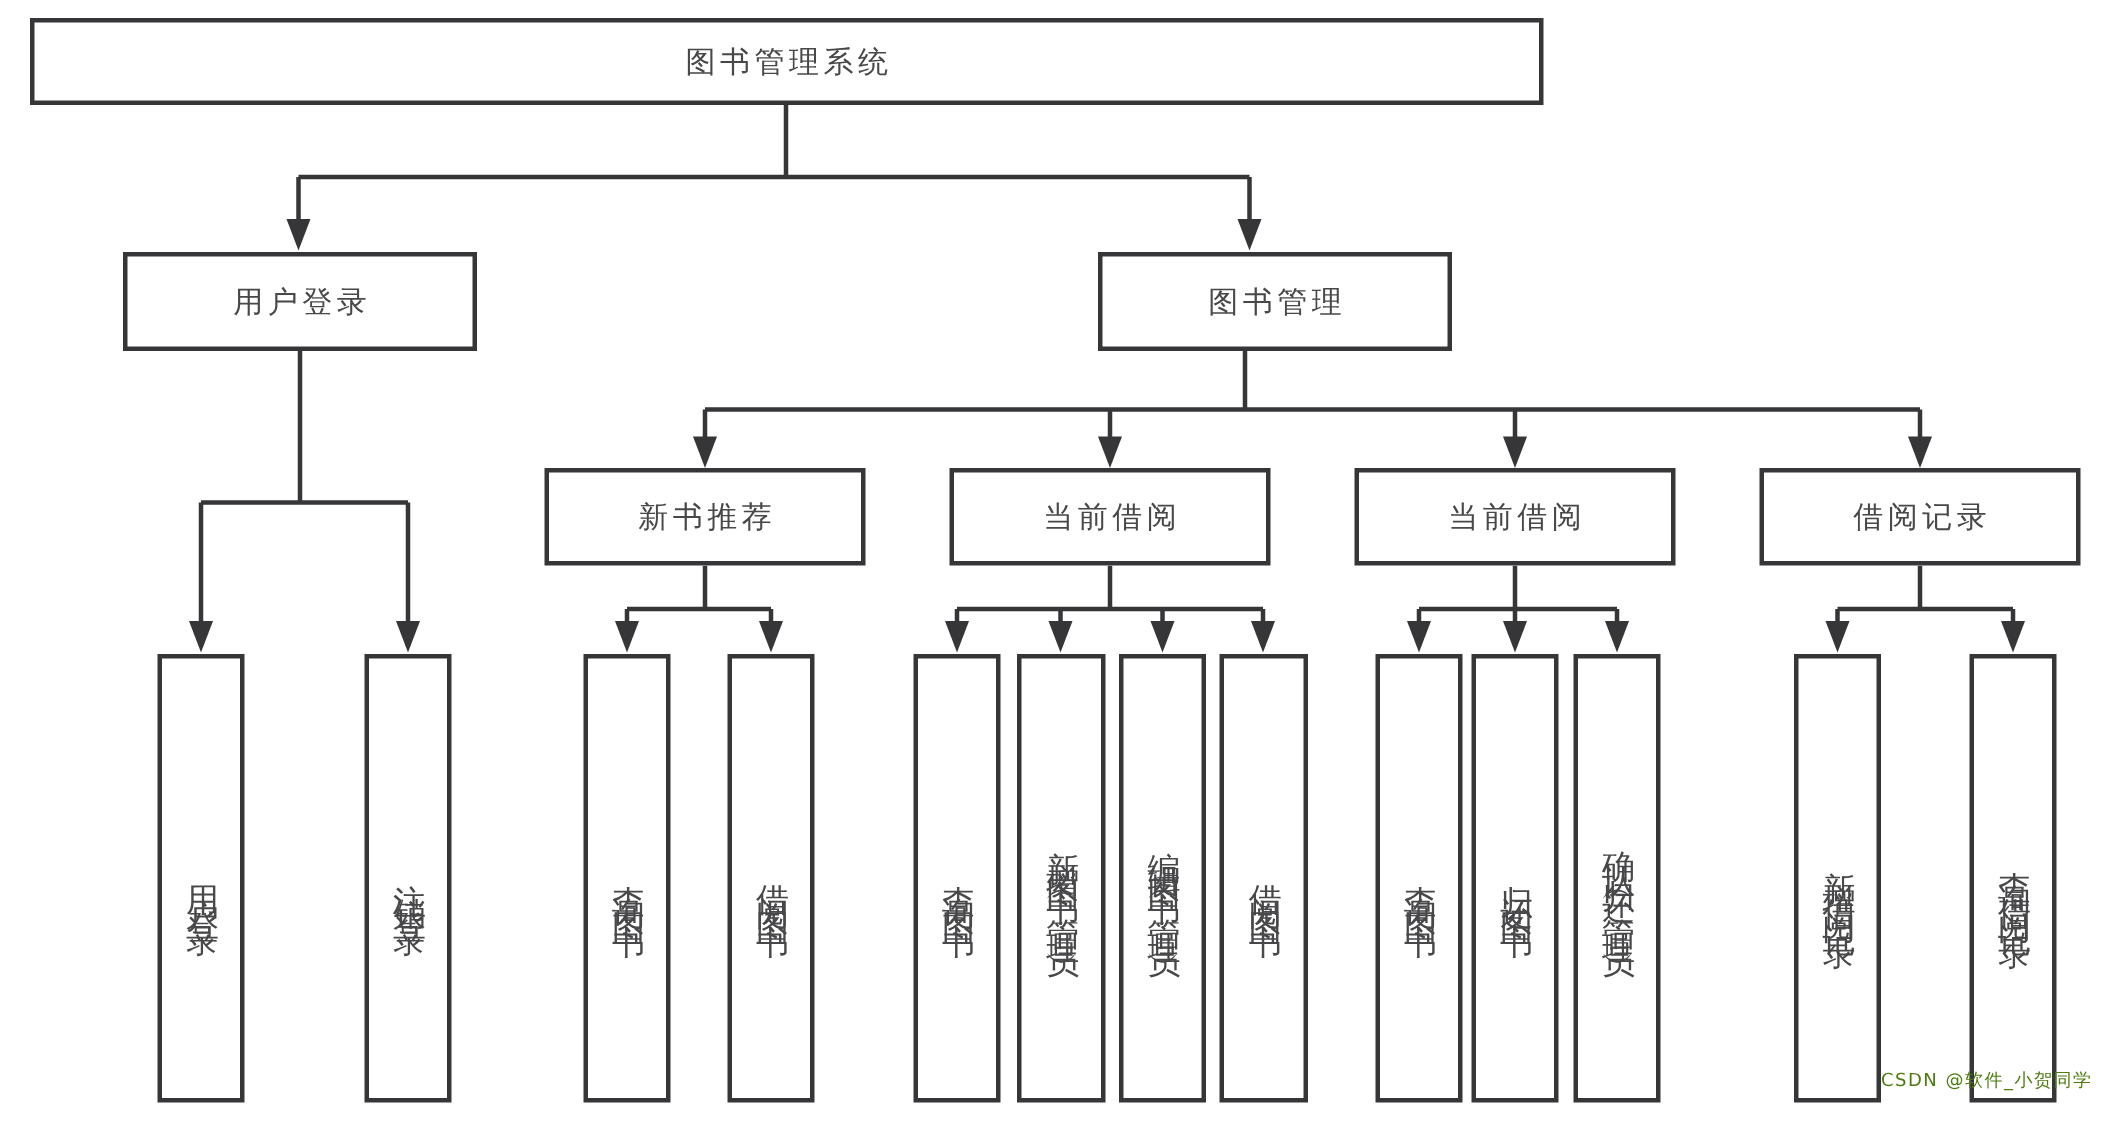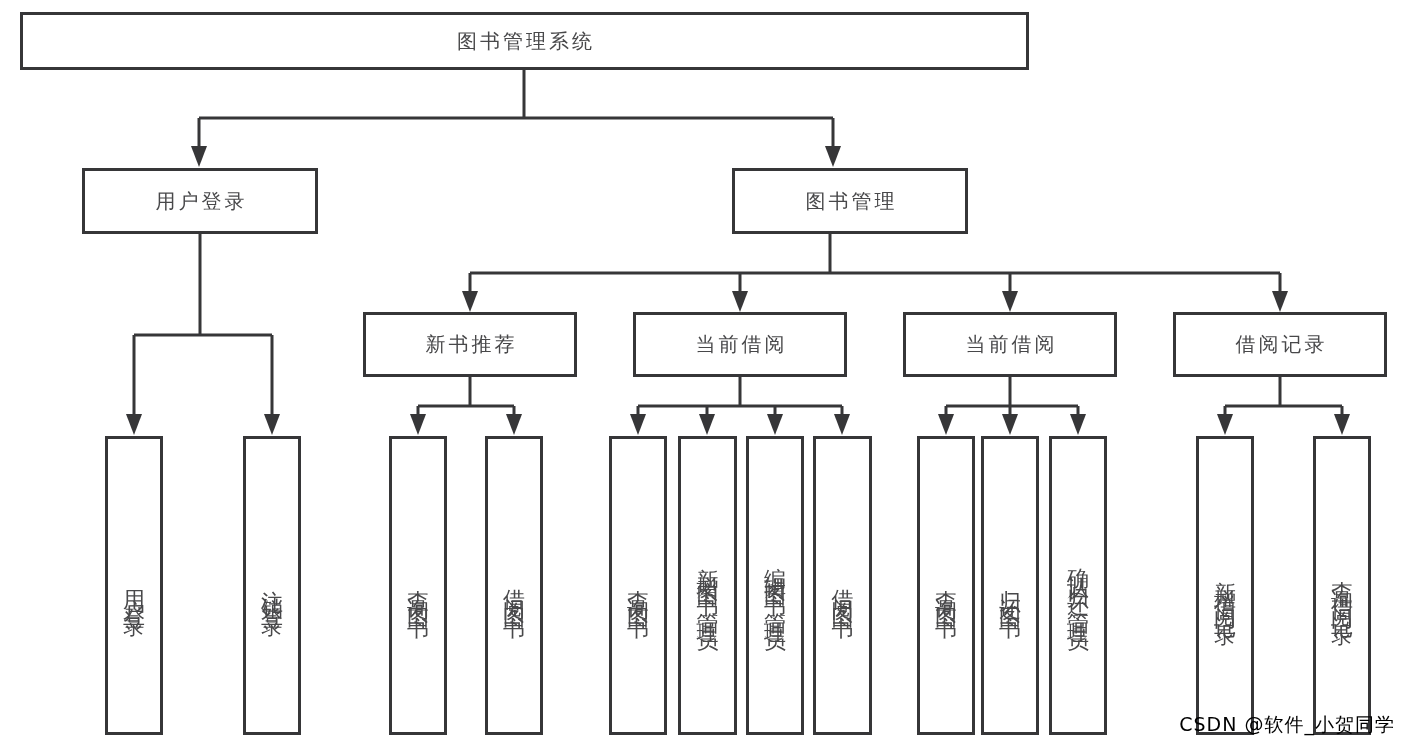--- a/index.html
+++ b/index.html
@@ -44,23 +44,23 @@
     text-orientation: mixed;
     font-size: 22px;
     line-height: 1;
     letter-spacing: 9px;
     margin-bottom: -9px;
   }
   #watermark {
     position: absolute;
     right: 10px;
     top: 712px;
-    font-size: 19px;
+    font-size: 12px;
     letter-spacing: 1px;
-    color: #000000;
+    color: #4d7c0f;
     z-index: 5;
     white-space: nowrap;
   }
 </style>
 </head>
 <body>
 
 <div id="canvas">
 
   <svg id="connectors" viewBox="0 0 1405 747" xmlns="http://www.w3.org/2000/svg">

